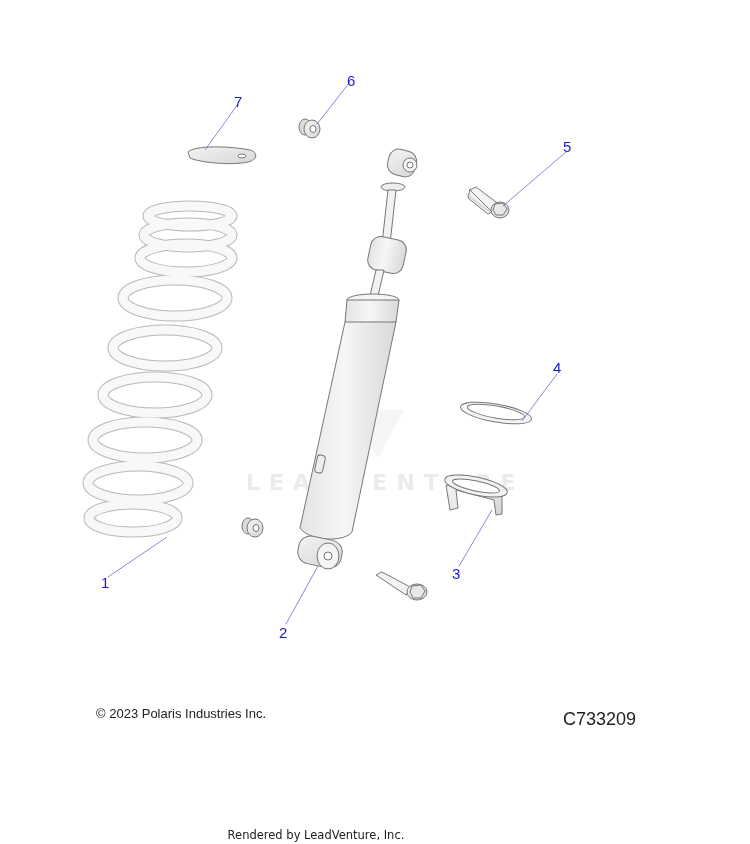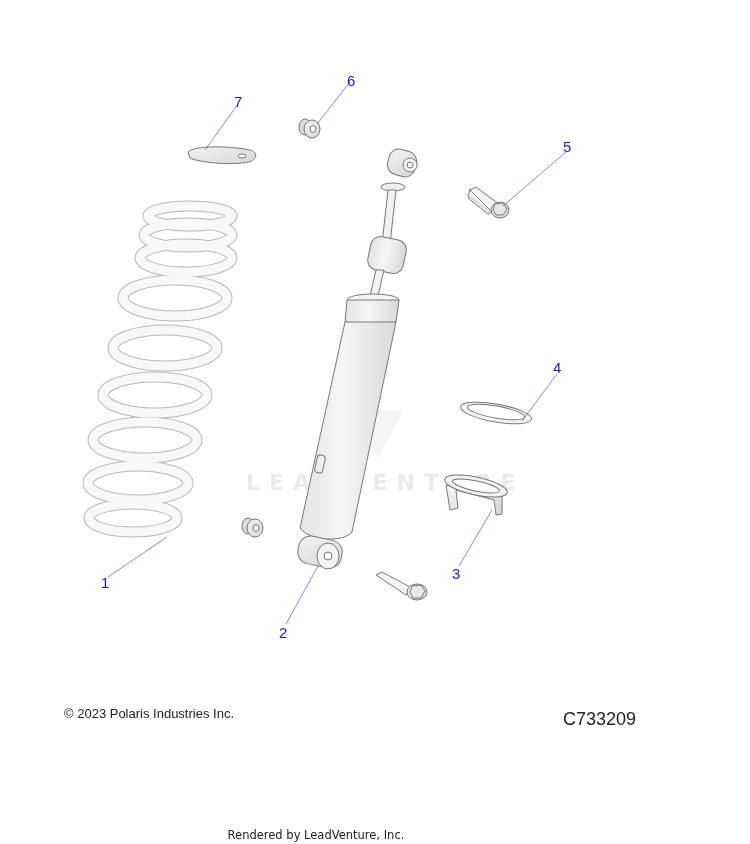--- a/index.html
+++ b/index.html
@@ -1,19 +1,19 @@
 <!DOCTYPE html>
 <html><head>
 <meta charset="utf-8">
 <style>
   html, body { margin: 0; padding: 0; background: #ffffff; }
   body { width: 750px; height: 844px; position: relative; overflow: hidden; font-family: "Liberation Sans", sans-serif; }
   #diagram { position: absolute; left: 0; top: 0; width: 750px; height: 844px; }
   .callout { position: absolute; color: #1a1acc; font-family: "Liberation Sans", sans-serif; font-size: 15px; line-height: 15px; cursor: pointer; }
-  .copyright { position: absolute; left: 64px; top: 706px; font-size: 13px; color: #222; }
+  .copyright { position: absolute; left: 96px; top: 706px; font-size: 13px; color: #222; }
   .drawing-id { position: absolute; left: 563px; top: 709px; font-size: 18px; color: #222; }
   .rendered-by { position: absolute; left: 0; width: 632px; top: 828px; text-align: center; font-family: "DejaVu Sans", sans-serif; font-size: 11.5px; color: #222; }
   .watermark { position: absolute; left: 246px; top: 470px; font-family: "DejaVu Sans", sans-serif; font-size: 22px; letter-spacing: 9px; color: #ebebeb; font-weight: bold; }
 </style>
 </head>
 <body>
 
 <div class="watermark">LEADVENTURE</div>
 
 <svg id="diagram" viewBox="0 0 750 844" xmlns="http://www.w3.org/2000/svg">

